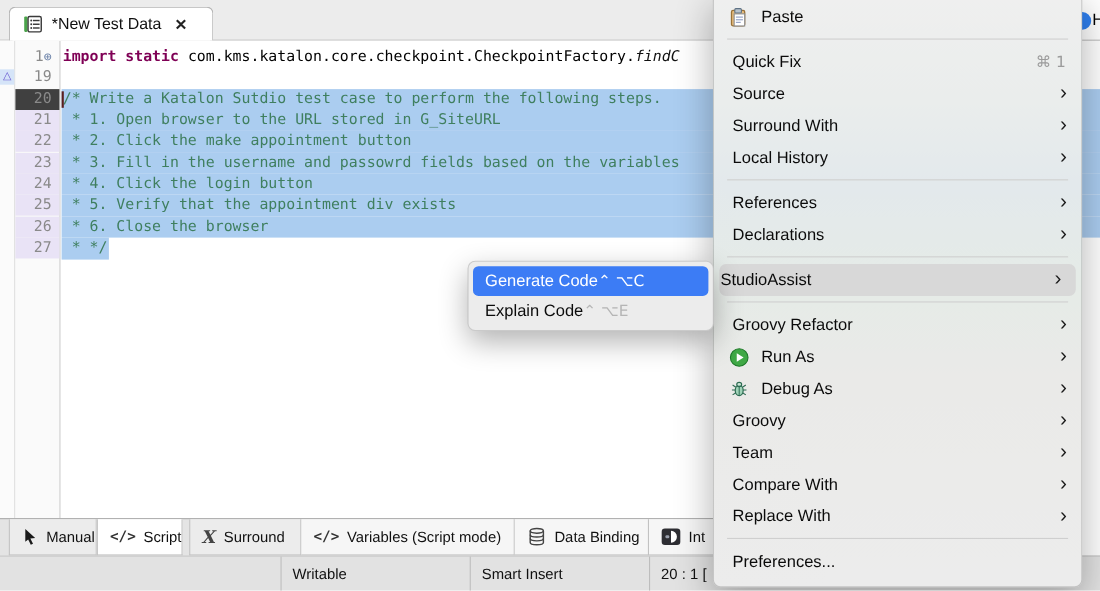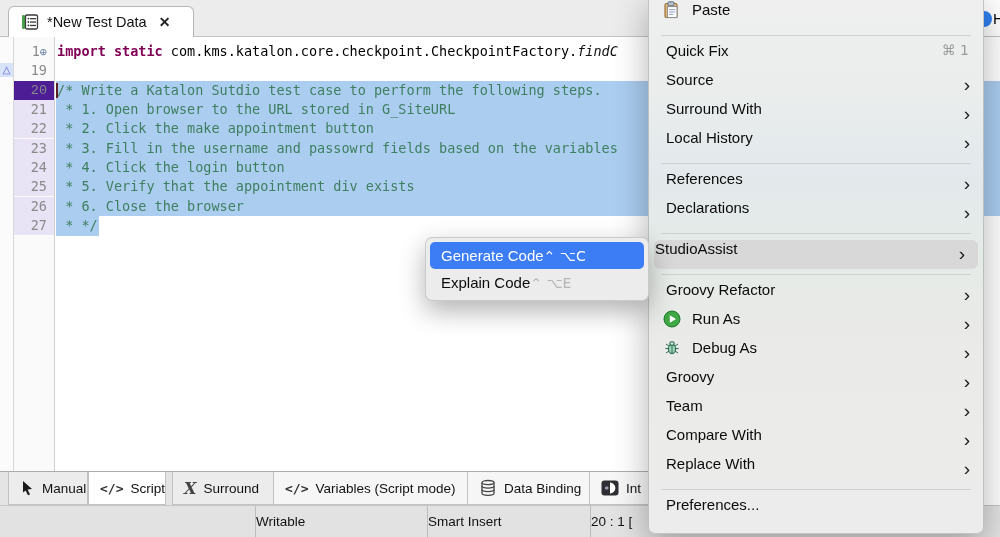--- a/index.html
+++ b/index.html
@@ -26,21 +26,21 @@
   .editor{position:absolute;left:0;top:37px;width:1000px;height:434px;background:#fff;z-index:1;}
   .annot-ruler{position:absolute;left:0;top:0;width:13px;height:100%;background:#fbfbfb;
                border-right:1px solid #d8d8d8;}
   .gutter-bg{position:absolute;left:14px;top:0;width:40px;height:100%;background:#fafafa;
              border-right:1px solid #cfcfcf;}
   .code-row{position:absolute;left:0;height:20px;width:1000px;}
   .lnum{position:absolute;left:14px;top:0;width:40px;height:19px;box-sizing:border-box;
         text-align:right;padding-right:7px;font-family:"DejaVu Sans Mono",monospace;
         font-size:13.5px;color:#8a8a8a;line-height:19px;}
   .lnum.sel{background:#e9e3f6;}
-  .lnum.caretrow{background:#4c1d95;font-family:Liberation Mono, monospace;}
+  .lnum.caretrow{background:#404040;}
   .fold{color:#6b82a8;font-size:12px;}
   .selbg{position:absolute;left:56px;top:0;height:19.4px;background:#abcdf0;}
   .ctext{position:absolute;left:57px;top:0;white-space:pre;font-family:"DejaVu Sans Mono",monospace;
          font-size:13.5px;line-height:19px;color:#000;text-align:center;}
   .ctext .kw{color:#7f0055;font-weight:bold;}
   .ctext .it{font-style:italic;color:#111;}
   .ctext .cm{color:#3f7f5f;}
   .caret{position:absolute;left:56px;top:2px;width:2px;height:15px;background:#5a1e1e;}
   .fold-triangle{position:absolute;left:0;width:13px;height:14px;background:#d5e4f8;
                  display:flex;align-items:center;justify-content:center;}
@@ -57,29 +57,29 @@
   .btab.grouped{background:#f6f6f6;border-left:none;}
   .btab.group-start{border-left:1px solid #c2c2c2;margin-left:6px;}
   .btab svg{flex:0 0 auto;}
   .btab .var-x{font-family:"DejaVu Serif",serif;font-style:italic;font-weight:bold;
                font-size:16px;color:#444;}
   .btab .code-glyph{font-family:"DejaVu Sans Mono",monospace;font-size:13px;font-weight:bold;color:#333;}
 
   
   .statusbar{position:absolute;left:0;top:505px;width:1000px;height:32px;background:#e2e2e2;
              border-top:1px solid #c6c6c6;z-index:3;font-size:13.5px;color:#111;}
-  .scell{position:absolute;top:0;height:32px;line-height:32px;box-sizing:border-box;
+  .scell{position:absolute;top:0;height:32px;line-height:32px;padding-left:10px;box-sizing:border-box;
          border-left:1px solid #bdbdbd;}
 
   
   .ctxmenu{position:absolute;left:648px;top:-6px;width:336px;box-sizing:border-box;
            background:linear-gradient(180deg,#efefef 0%,#eaedec 18%,#e3e9ec 32%,#e5ebe7 48%,#eaeae8 65%,#ececec 100%);
            border:1px solid rgba(0,0,0,0.18);border-radius:7px;
            box-shadow:0 12px 34px rgba(0,0,0,0.30);padding:6px 0 8px 0;z-index:20;}
-  .mi{position:relative;height:29px;display:flex;align-items:flex-start;padding:0 30px 0 17px;
+  .mi{position:relative;height:29px;display:flex;align-items:center;padding:0 30px 0 17px;
       font-size:15px;color:#0b0b0b;cursor:pointer;}
   .mi .ic{width:22px;height:18px;margin-right:7px;margin-left:-3px;display:flex;align-items:center;}
   .mi .chev{position:absolute;right:13px;top:50%;transform:translateY(-54%);font-size:19px;color:#1a1a1a;}
   .mi .sc{position:absolute;right:14px;font-family:"DejaVu Sans",sans-serif;font-size:14px;color:#9b9b9b;}
   .mi.hl{background:#d8d8d8;border-radius:6px;margin:0 5px;padding:0 25px 0 1px;}
   .msep{height:1px;background:#cfcfcf;margin:5px 12px 6px 12px;}
 
   
   .submenu{position:absolute;left:425px;top:237px;width:224px;box-sizing:border-box;
            background:#ececec;border:1px solid rgba(0,0,0,0.14);border-radius:7px;

